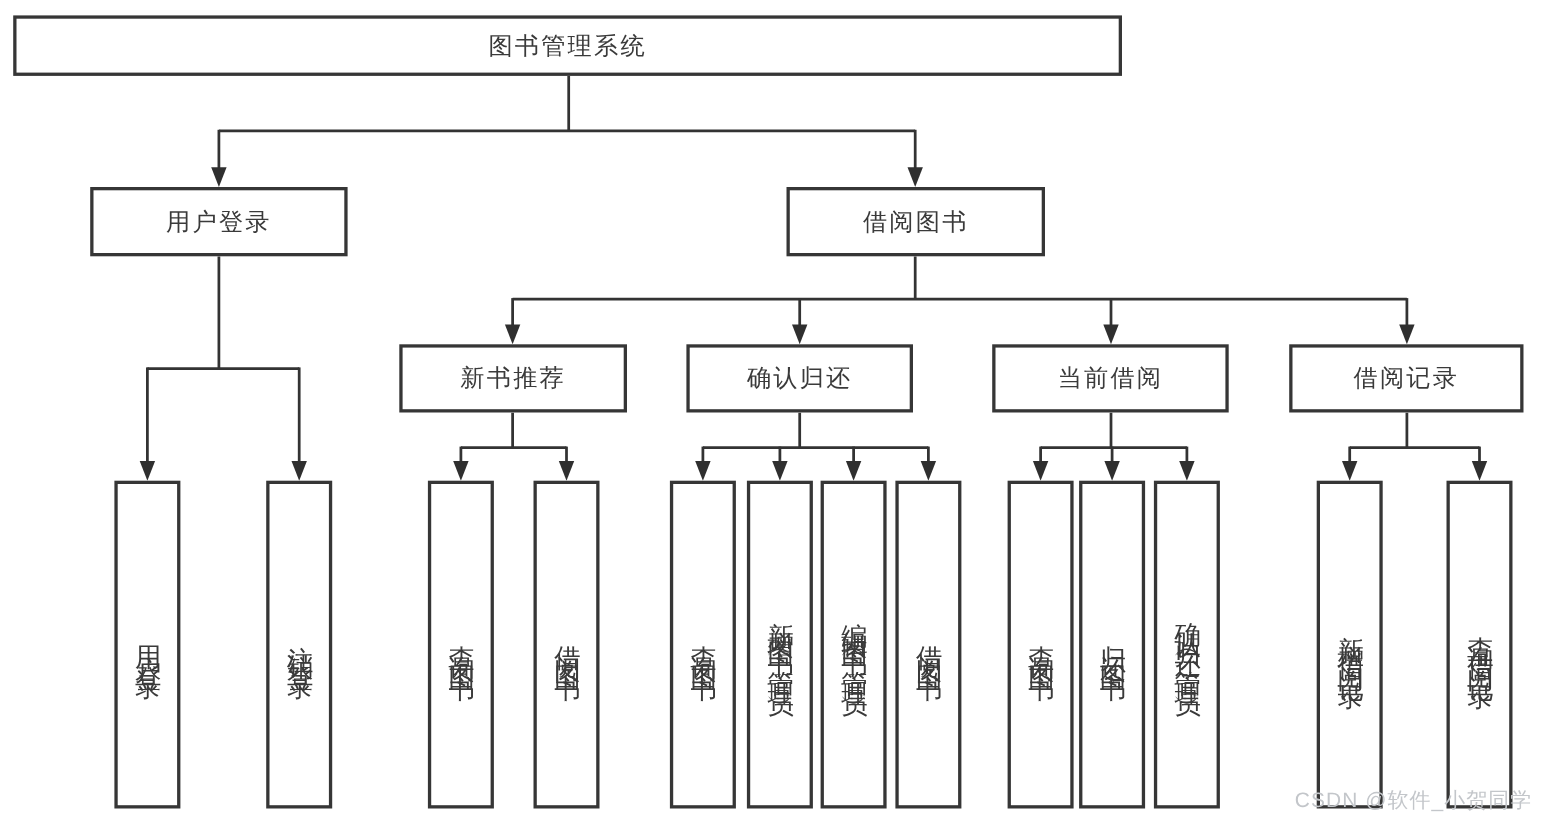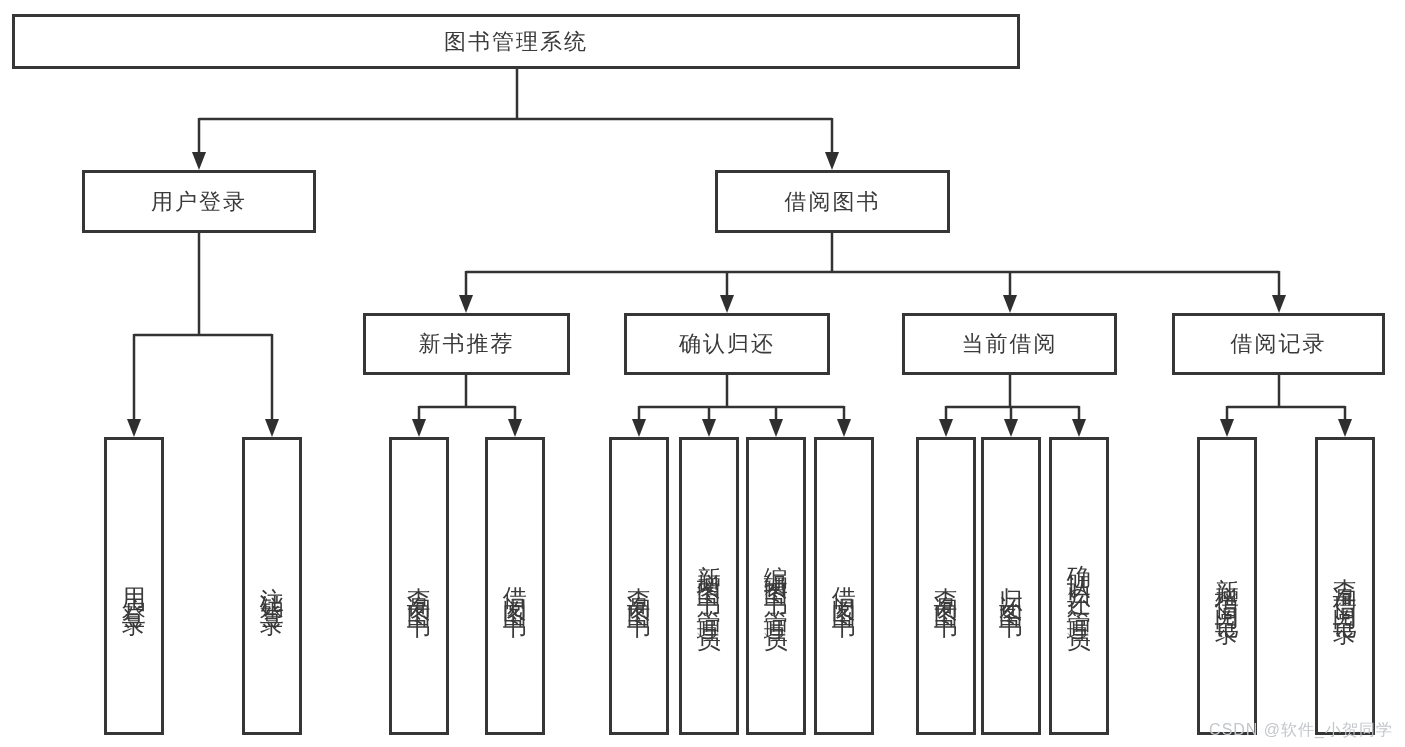--- a/index.html
+++ b/index.html
@@ -14,21 +14,21 @@
     position:absolute; background:#ffffff; border:3px solid #363636;
     box-sizing:border-box; display:flex; align-items:center; justify-content:center;
     color:#3a3a3a;
   }
   .hnode span { font-size:22px; letter-spacing:2px; white-space:nowrap; }
   .leaf span {
     writing-mode:vertical-rl; text-orientation:mixed;
     font-size:24px; letter-spacing:9px; line-height:1.15; white-space:nowrap;
   }
   .watermark {
-    position:absolute; right:12px; bottom:6px; font-size:16px;
+    position:absolute; right:12px; bottom:6px; font-size:19px;
     color:#c3c6ca; letter-spacing:1px; z-index:5;
   }
 </style>
 </head>
 <body>
 
 <div class="canvas">
 
   <svg class="connectors" viewBox="0 0 1405 747" xmlns="http://www.w3.org/2000/svg">
 

